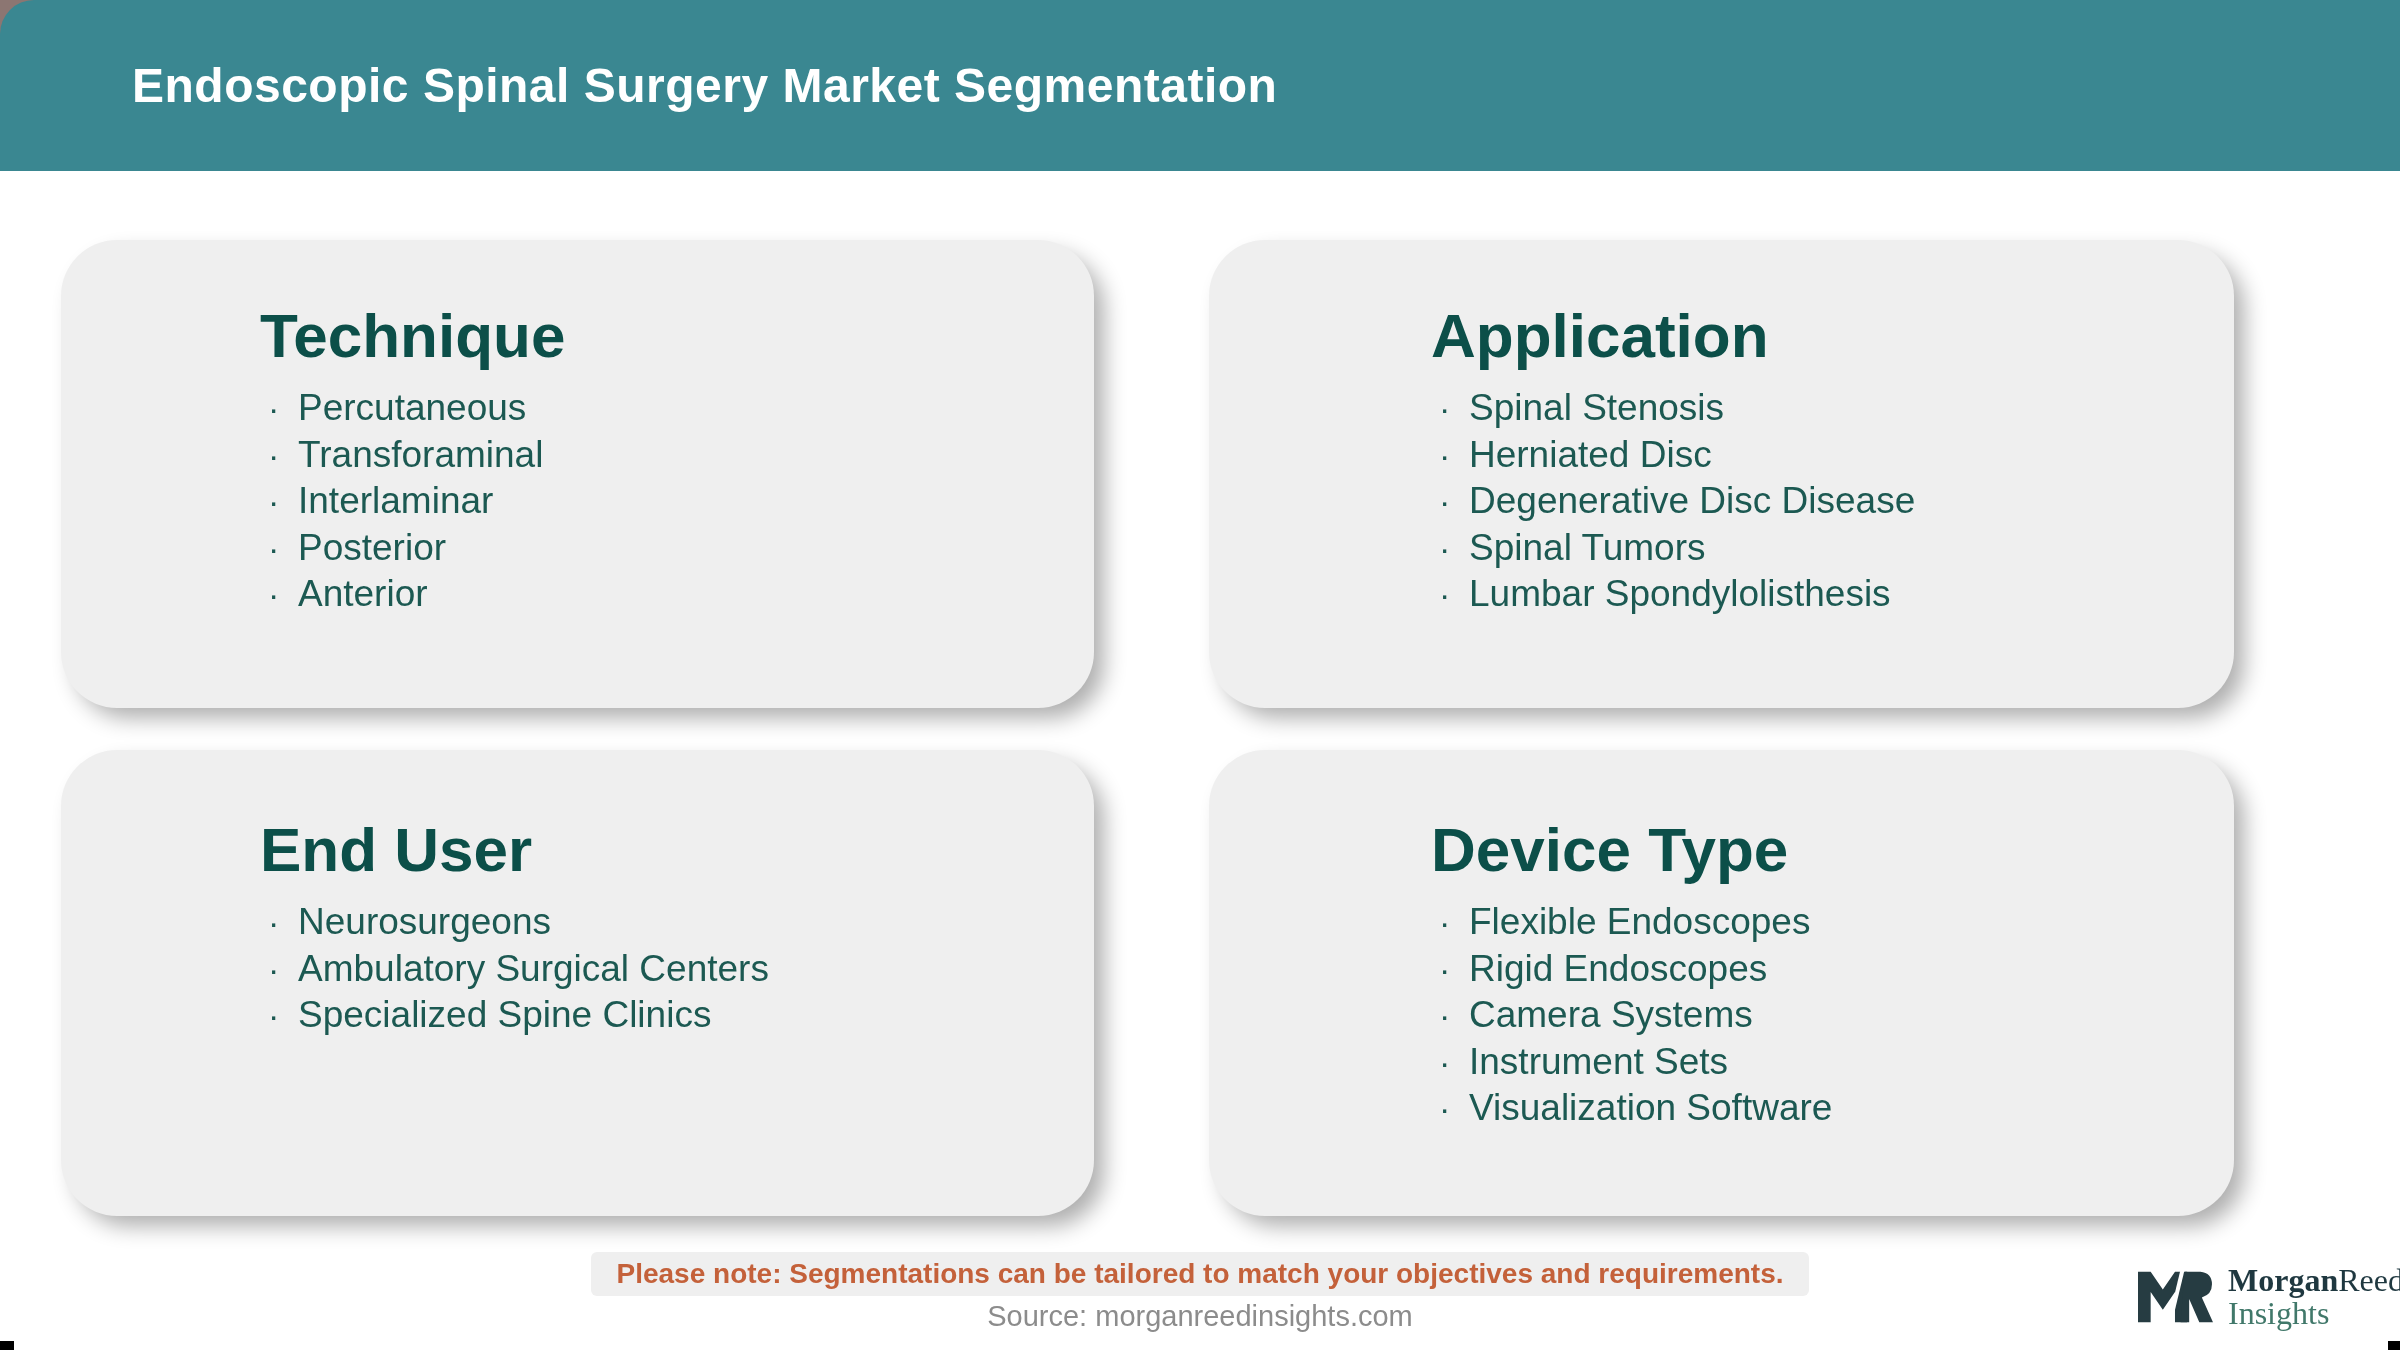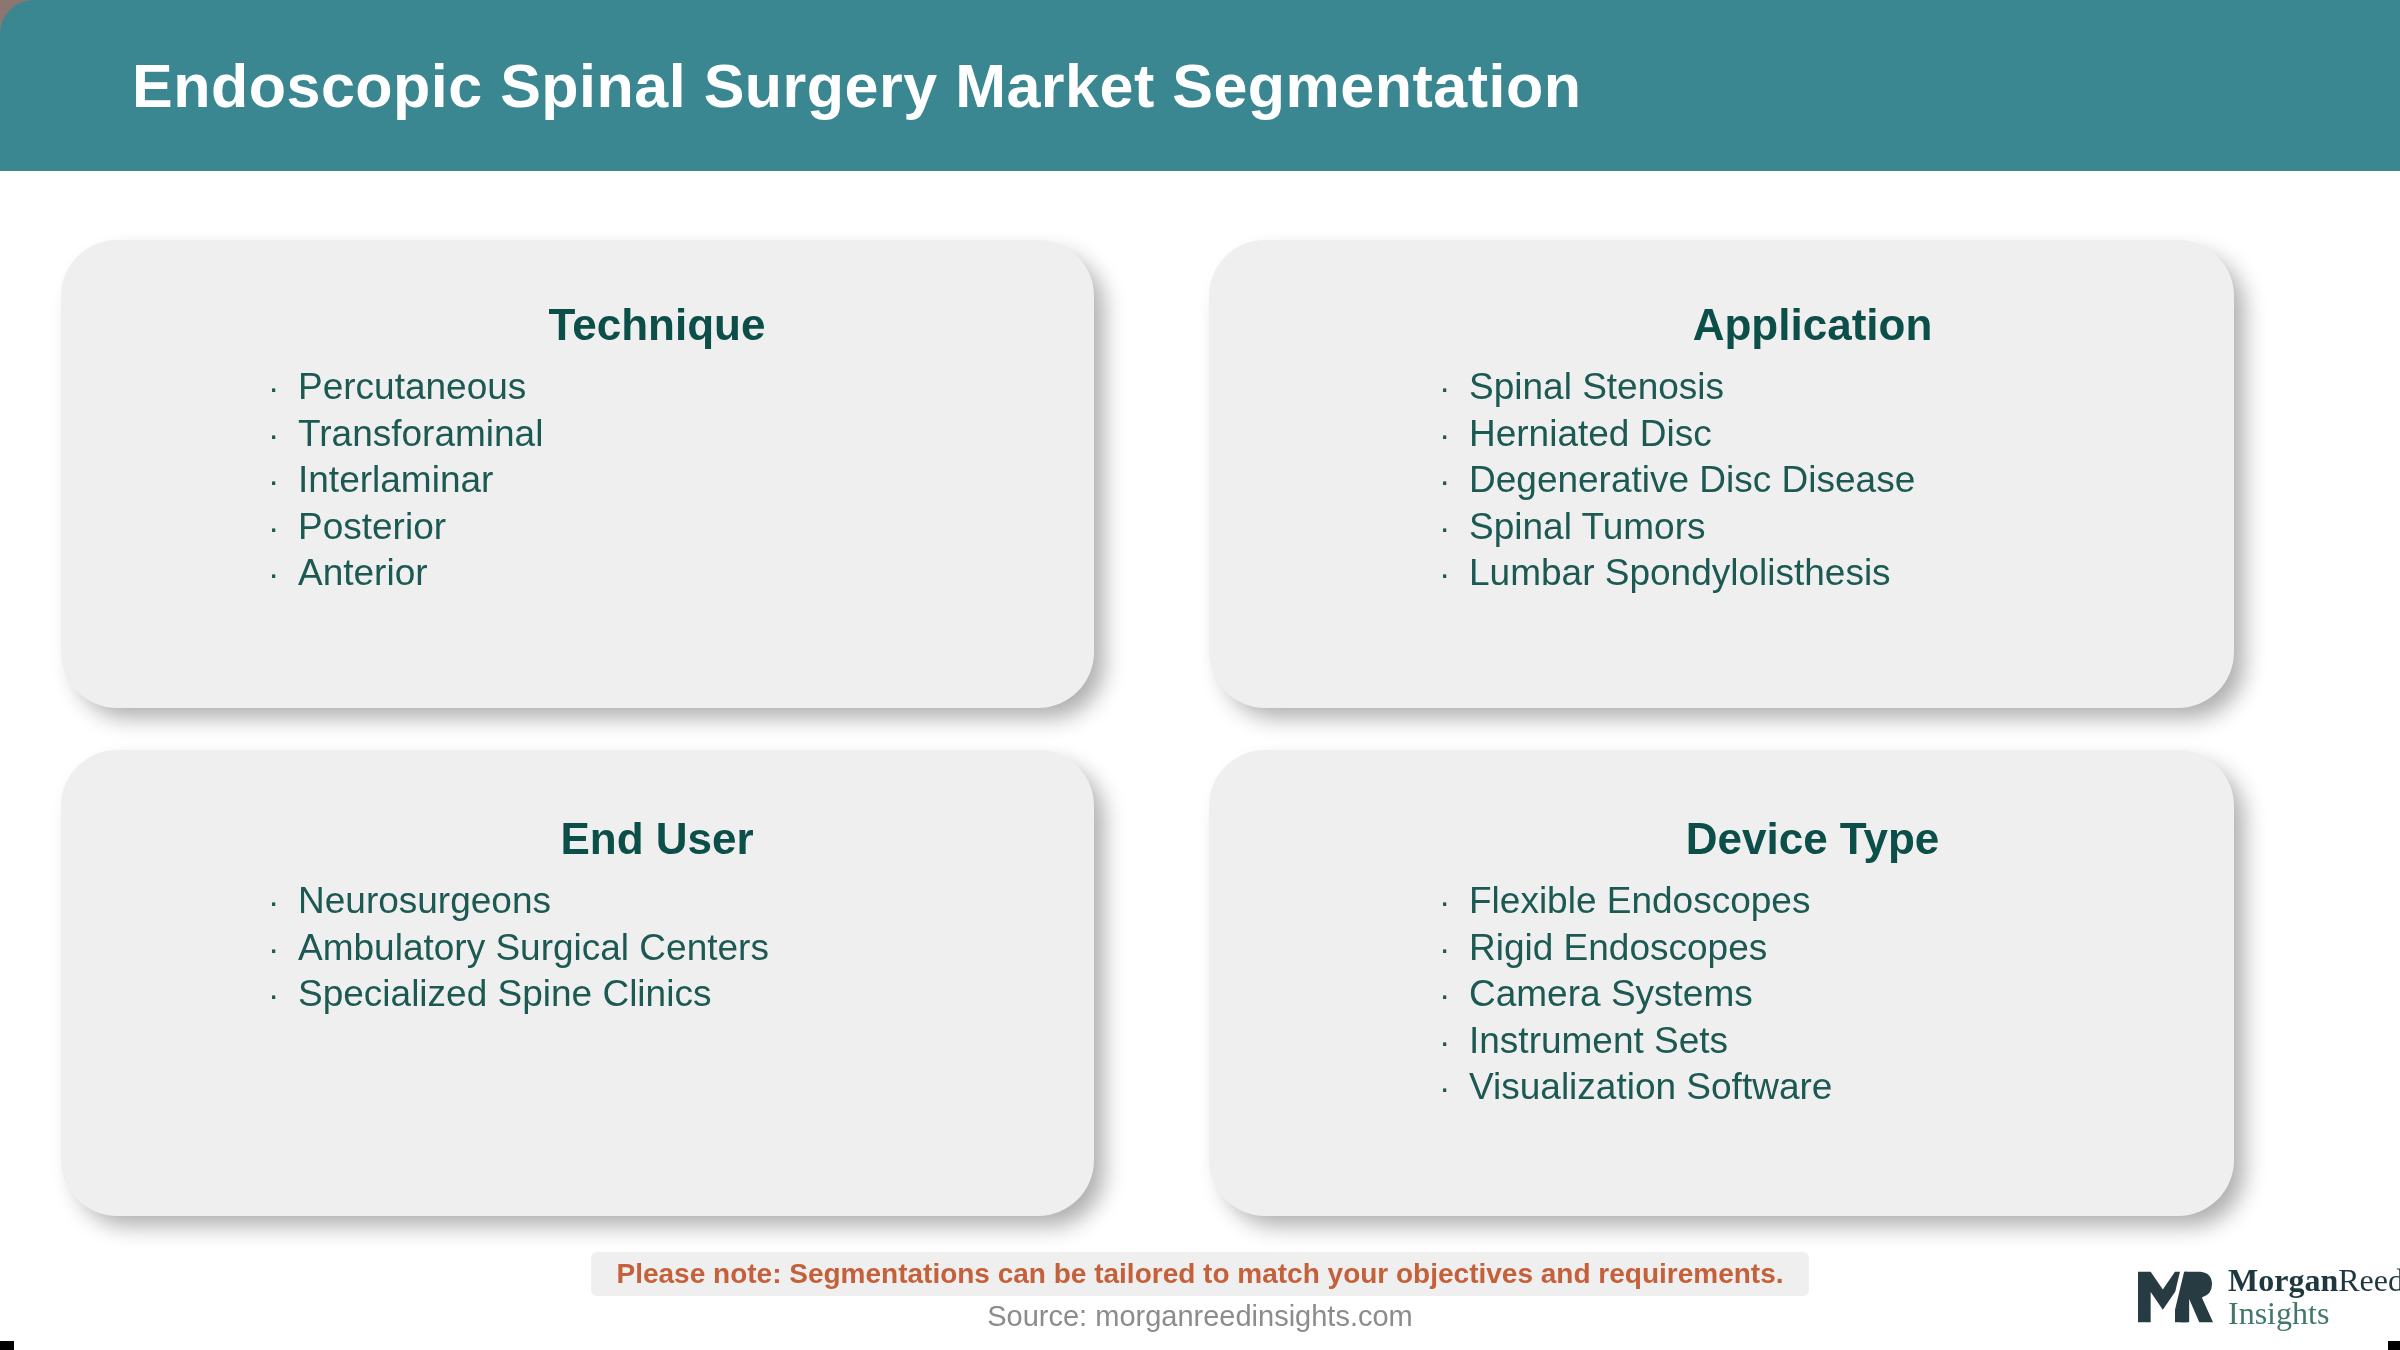--- a/index.html
+++ b/index.html
@@ -14,40 +14,39 @@
   .corner-sliver{position:absolute;left:0;top:0;width:46px;height:46px;background:var(--sliver,#8c7672);}
 
   .topbar{
     position:absolute;left:0;top:0;width:2400px;height:171px;
     background:var(--header-bg,#3a8791);
     border-top-left-radius:34px;
     display:flex;align-items:center;
   }
   .topbar h1{
     margin:0 0 0 132px;
-    font-size:61px;font-weight:bold;letter-spacing:0.5px;
+    font-size:48px;font-weight:bold;letter-spacing:0.5px;
     color:var(--header-text,#ffffff);
   }
 
   .card{
     position:absolute;background:var(--card-bg,#efefef);
     border-radius:56px;
     box-shadow:12px 12px 22px -2px rgba(0,0,0,0.32);
     box-sizing:border-box;
   }
   .card-technique   {left:61px;  top:240px; width:1033px; height:468px; padding:60px 40px 0 199px;}
   .card-application {left:1209px;top:240px; width:1025px; height:468px; padding:60px 40px 0 222px;}
   .card-end-user    {left:61px;  top:750px; width:1033px; height:466px; padding:64px 40px 0 199px;}
   .card-device-type {left:1209px;top:750px; width:1025px; height:466px; padding:64px 40px 0 222px;}
 
   .card h2{
     margin:0 0 14px 0;
-    font-size:44px;font-weight:bold;
+    font-size:62px;font-weight:bold;
     color:var(--heading,#0c4f49);
-    text-align:center;
   }
   .card ul{
     margin:8px;padding:0;list-style:none;
     font-size:37px;color:var(--item,#1c5952);
   }
   .card li{line-height:46.5px;white-space:nowrap;}
   .card .bullet{display:inline-block;width:30px;font-size:34px;color:var(--item,#1c5952);}
 
   .note{
     position:absolute;left:50%;top:1252px;transform:translateX(-50%);

